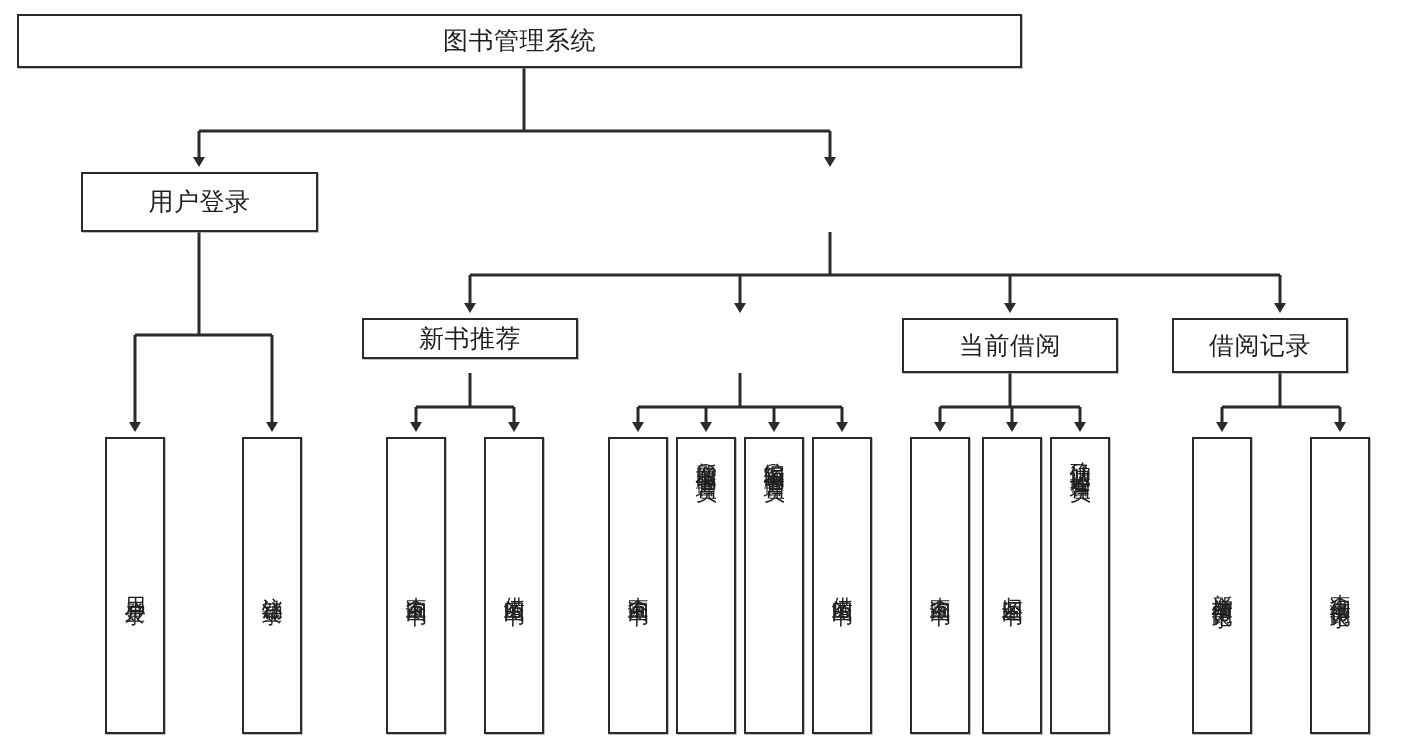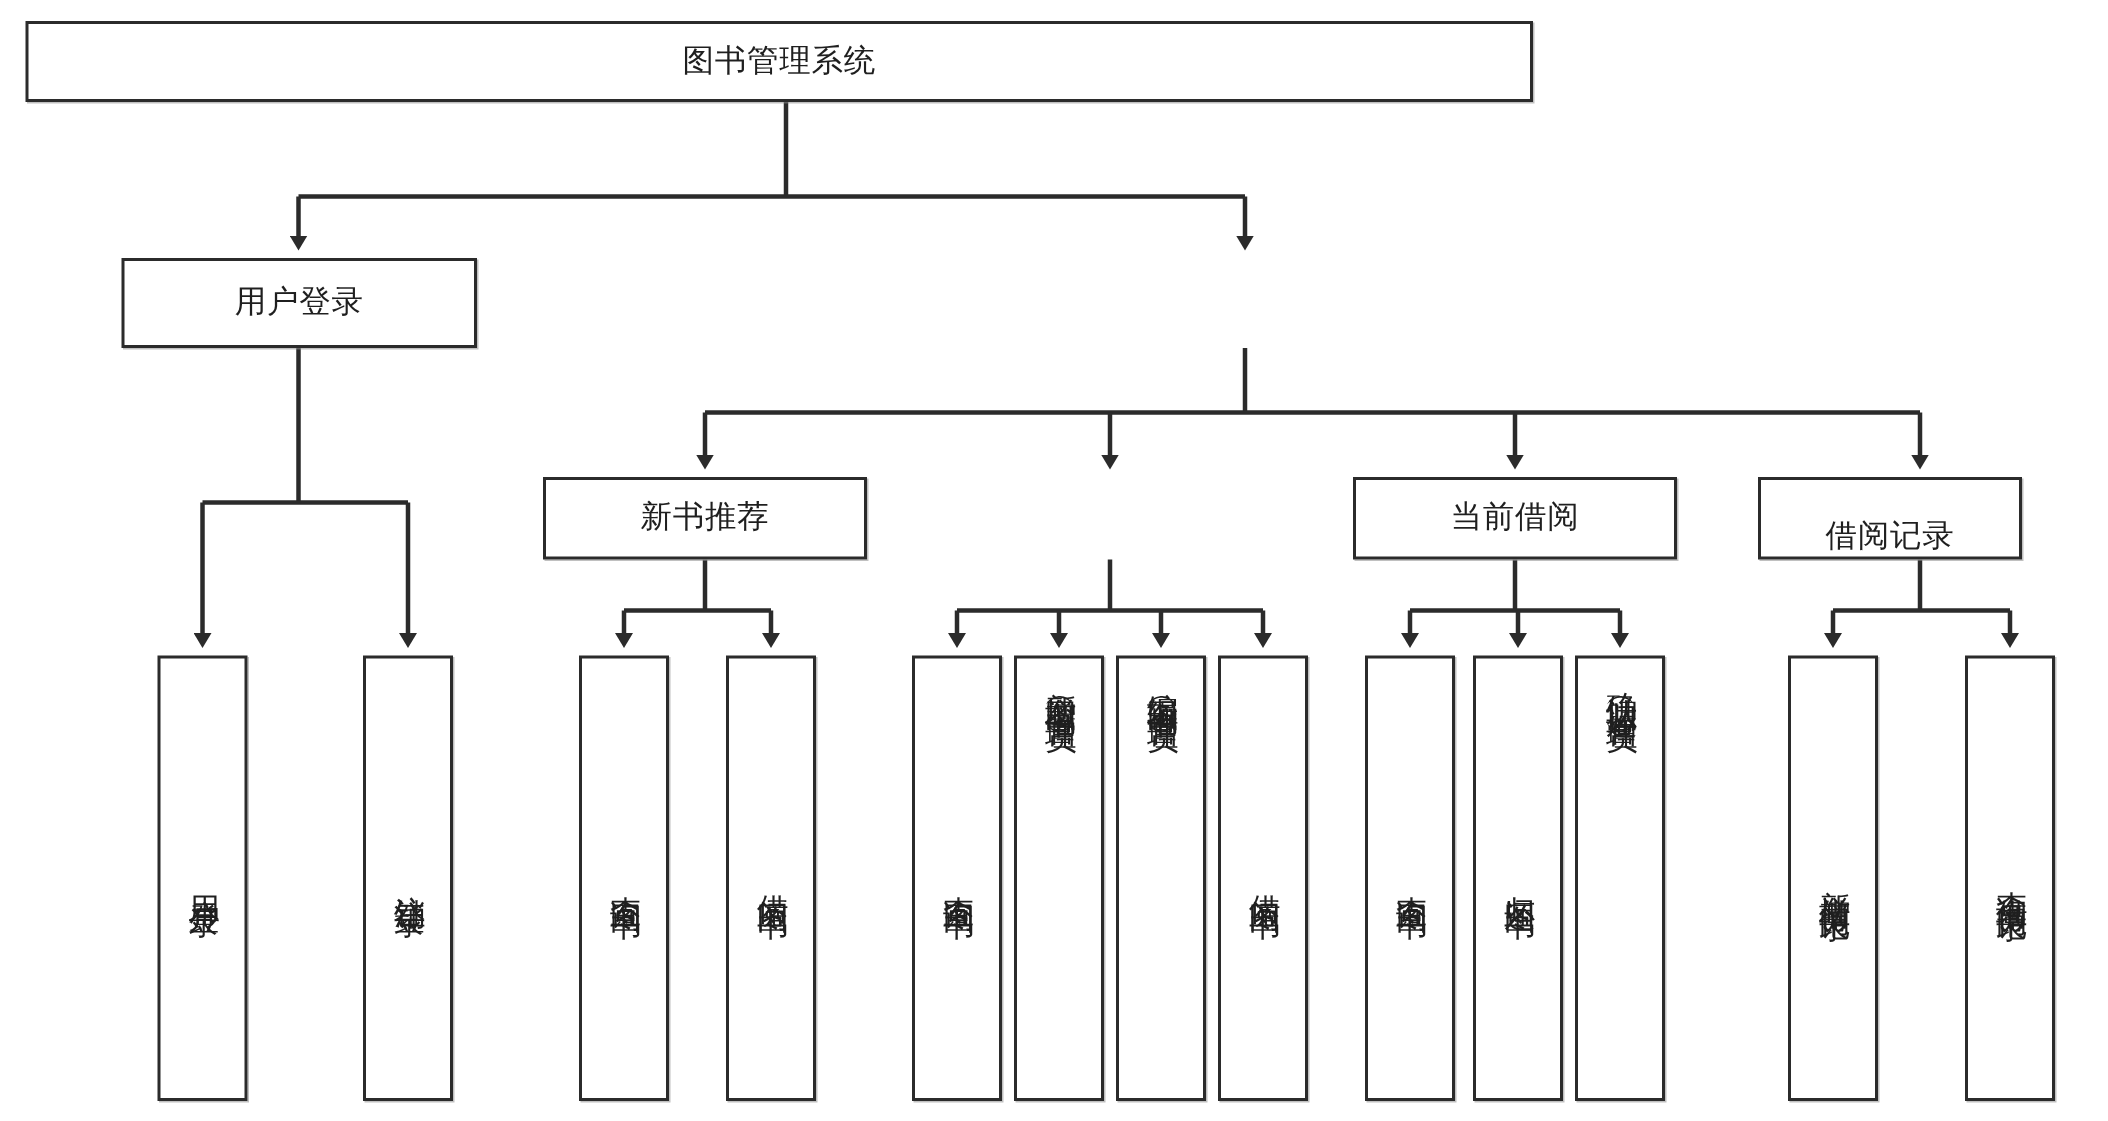--- a/index.html
+++ b/index.html
@@ -25,21 +25,21 @@
     position:absolute;
     box-sizing:border-box;
     background:#ffffff;
     border:2px solid #2b2b2b;
     display:flex;
     align-items:center;
     justify-content:center;
     box-shadow:1px 1px 0 rgba(140,140,140,.55);
   }
   .node .lbl{
-    font-size:21px;
+    font-size:25px;
     line-height:1.25;
     color:#1f1f1f;
     letter-spacing:.5px;
     white-space:nowrap;
     text-align:center;
   }
   .node.vert .lbl{
     writing-mode:vertical-rl;
     text-orientation:upright;
     letter-spacing:3px;
@@ -120,27 +120,27 @@
   </svg>
 
   <div class="node" style="left:17px;top:14px;width:1005px;height:54px;">
     <span class="lbl">图书管理系统</span>
   </div>
 
   <div class="node" style="left:81px;top:172px;width:237px;height:60px;">
     <span class="lbl">用户登录</span>
   </div>
 
-  <div class="node" style="left:362px;top:318px;width:216px;height:55px;">
+  <div class="node" style="left:362px;top:318px;width:216px;height:41px;">
     <span class="lbl">新书推荐</span>
   </div>
   <div class="node" style="left:902px;top:318px;width:216px;height:55px;">
     <span class="lbl">当前借阅</span>
   </div>
-  <div class="node" style="left:1172px;top:318px;width:176px;height:55px;align-items:flex-end;">
+  <div class="node" style="left:1172px;top:318px;width:176px;height:55px;">
     <span class="lbl">借阅记录</span>
   </div>
 
   <div class="node vert mid" style="left:105px;top:437px;width:60px;height:297px;">
     <span class="lbl">用户登录</span>
   </div>
   <div class="node vert mid" style="left:242px;top:437px;width:60px;height:297px;">
     <span class="lbl">注销登录</span>
   </div>
 

